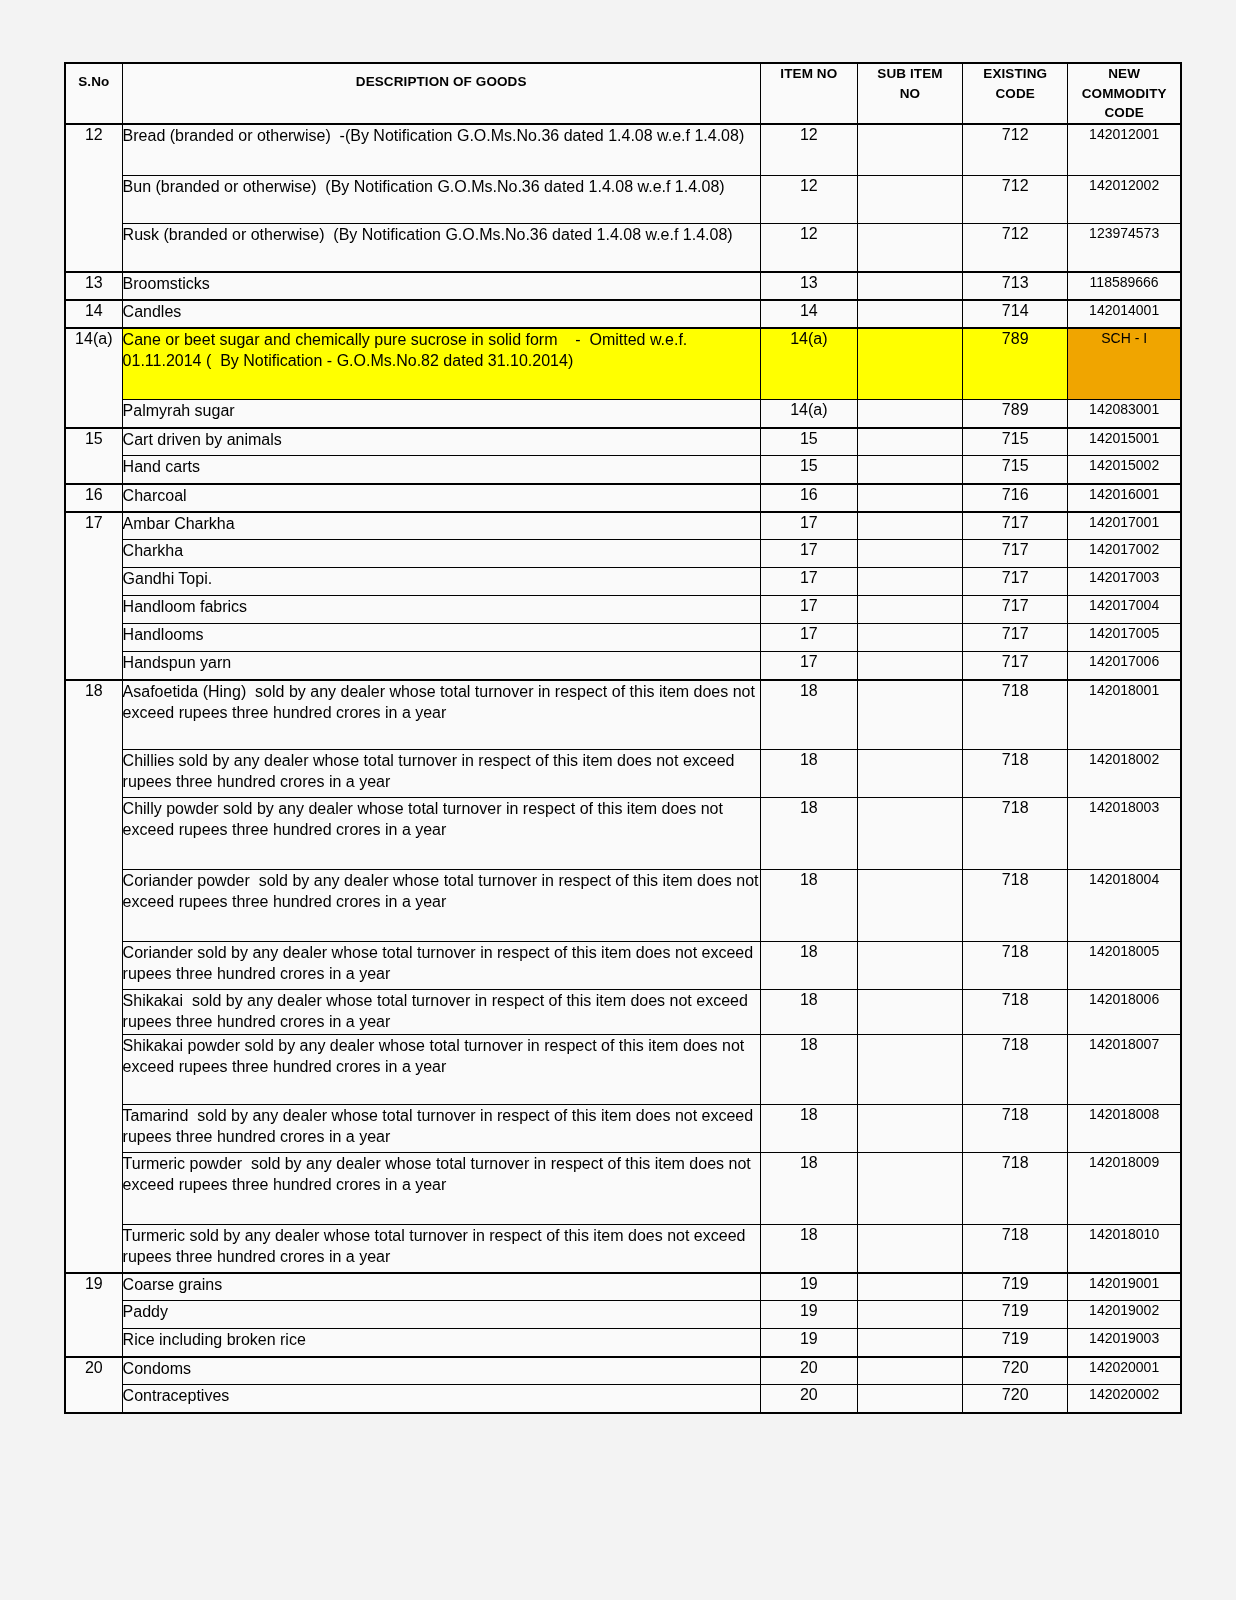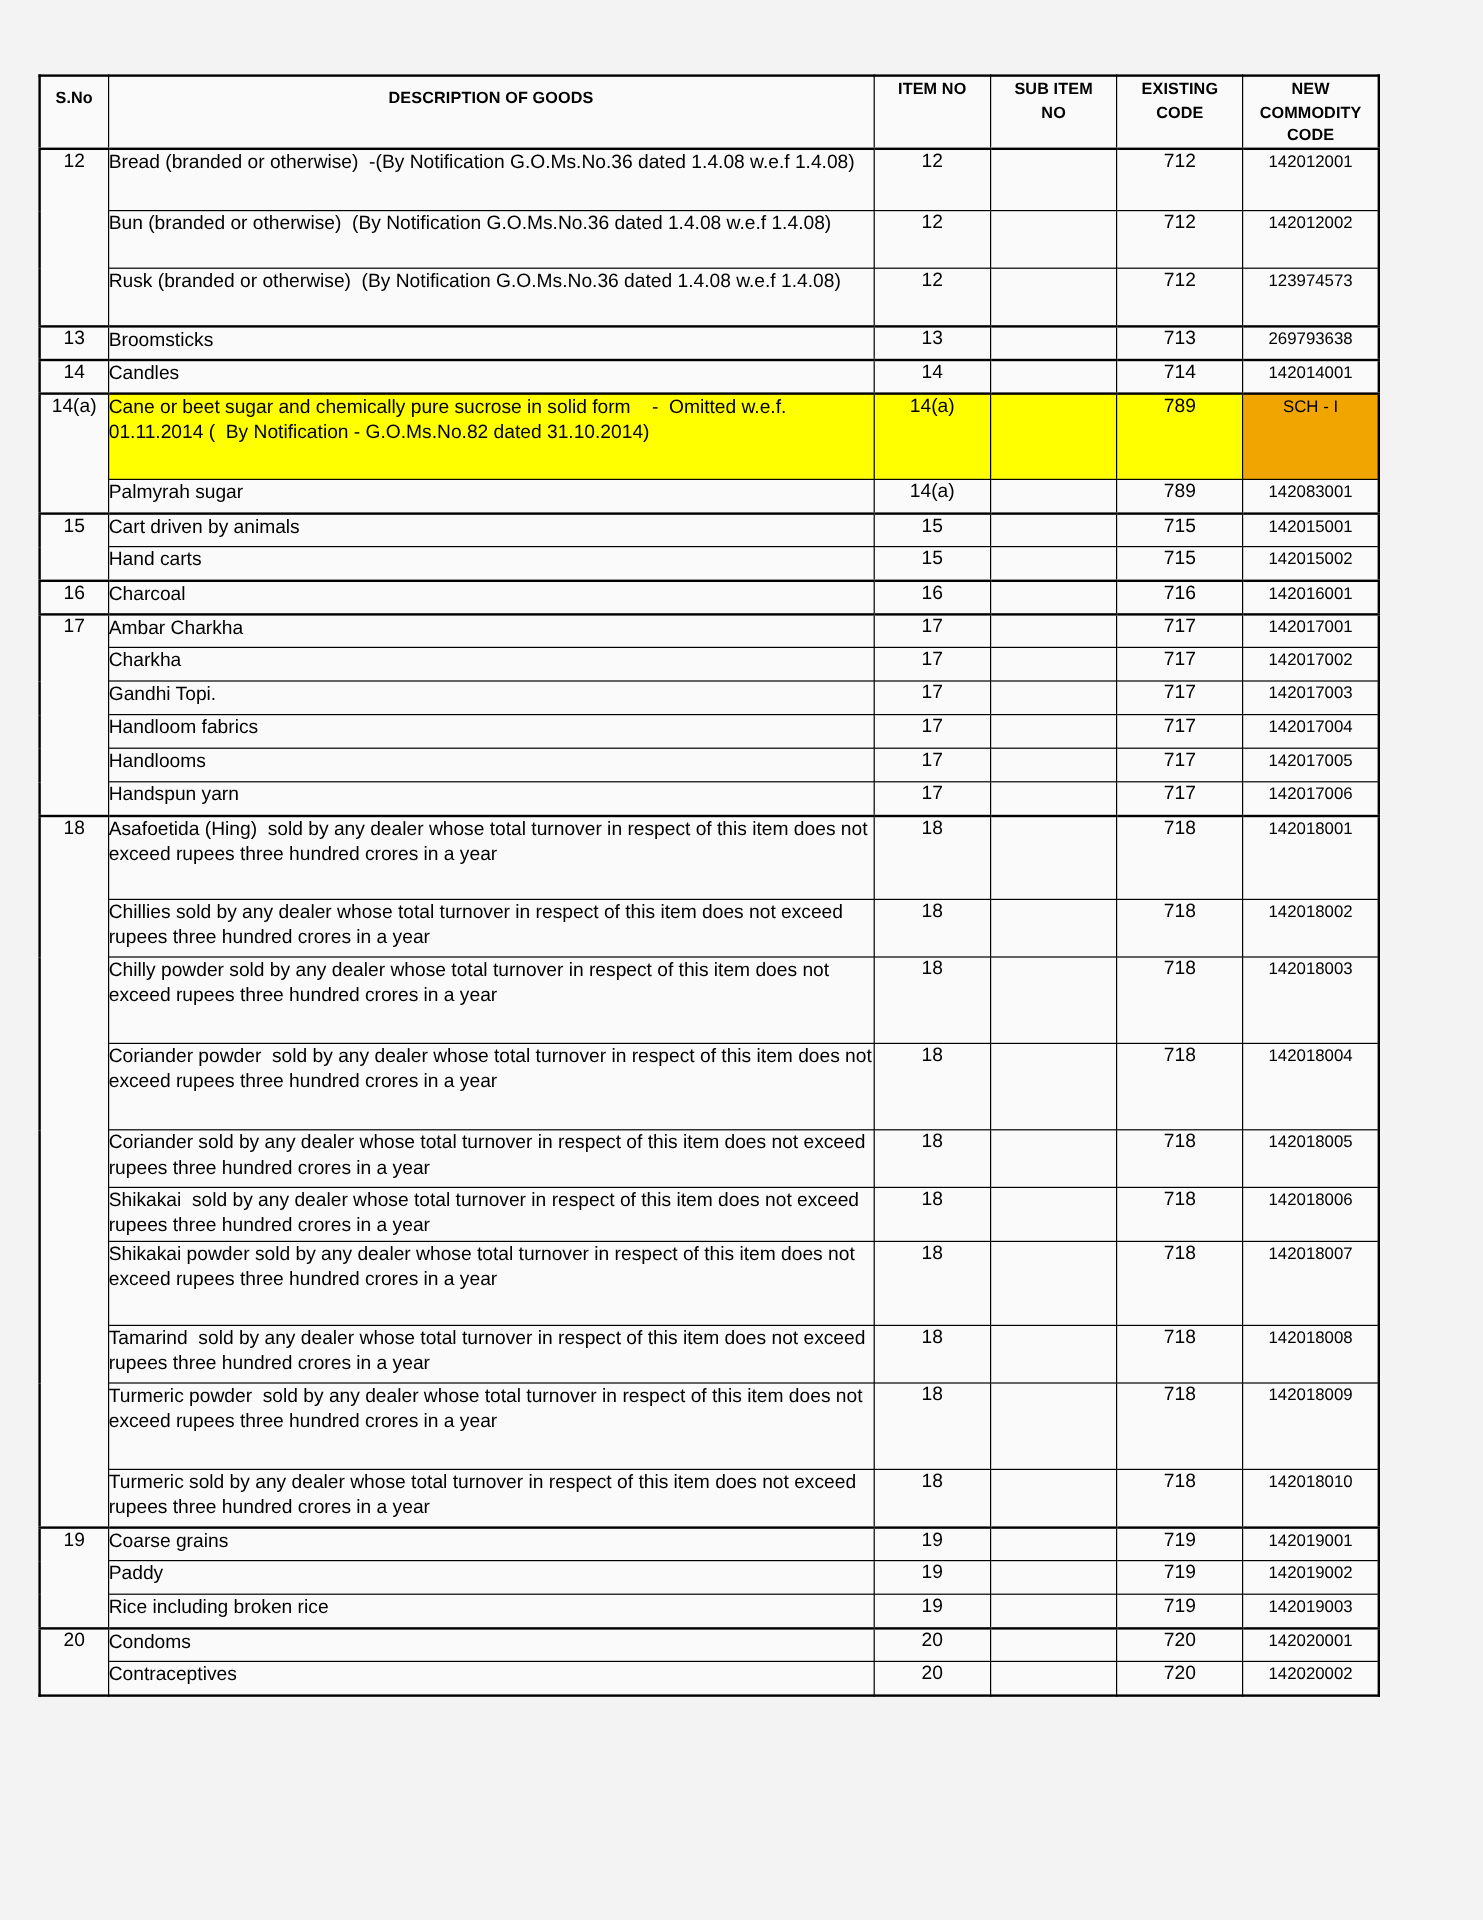--- a/index.html
+++ b/index.html
@@ -16,21 +16,21 @@
   }
   #page {
     position: relative;
     width: 1236px;
     height: 1600px;
     background: #f3f3f3;
     box-sizing: border-box;
   }
   #table-wrap {
     position: absolute;
-    left: 32px;
+    left: 64px;
     top: 62px;
     width: 1118px;
   }
   table.schedule {
     border-collapse: collapse;
     width: 1118px;
     table-layout: fixed;
     background: #fafafa;
   }
   table.schedule td, table.schedule th {
@@ -152,21 +152,21 @@
             <td class="num"></td>
             <td class="num c-exist-cell">712</td>
             <td class="newcode">123974573</td>
           </tr>
           <tr class="group-start" style="height: 28px;">
             <td class="sno" rowspan="1">13</td>
             <td class="desc desc-pre">Broomsticks</td>
             <td class="num">13</td>
             <td class="num"></td>
             <td class="num c-exist-cell">713</td>
-            <td class="newcode">269793638</td>
+            <td class="newcode">118589666</td>
           </tr>
           <tr class="group-start" style="height: 28px;">
             <td class="sno" rowspan="1">14</td>
             <td class="desc desc-pre">Candles</td>
             <td class="num">14</td>
             <td class="num"></td>
             <td class="num c-exist-cell">714</td>
             <td class="newcode">142014001</td>
           </tr>
           <tr class="group-start" style="height: 72px;">

